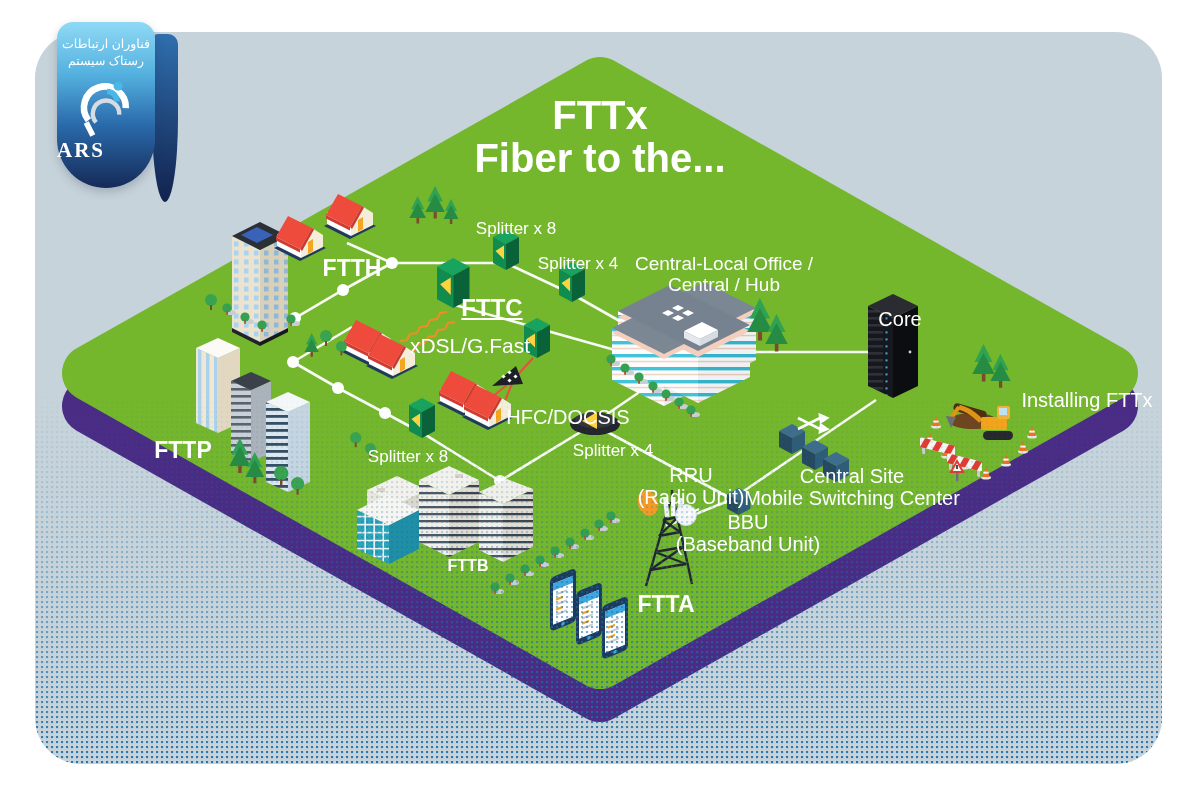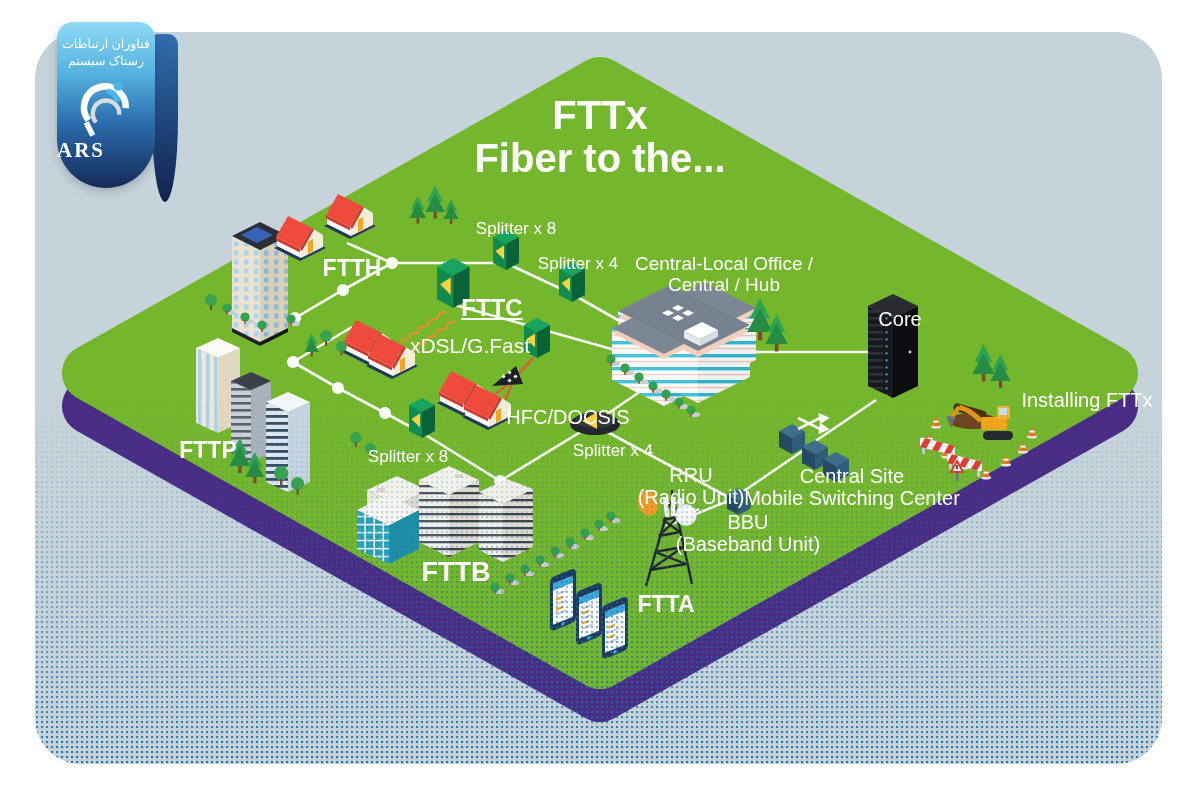--- a/index.html
+++ b/index.html
@@ -17,28 +17,28 @@
   .b{font-weight:bold;}
   #title{left:600px;top:94px;font-size:40px;font-weight:bold;line-height:1.08;}
   #l-sp8t{left:516px;top:219px;font-size:17px;}
   #l-sp4t{left:578px;top:254px;font-size:17px;}
   #l-office{left:724px;top:253px;font-size:19px;}
   #l-core{left:852px;top:308px;font-size:20px;margin-left:48px;}
   #l-ftth{left:352px;top:256px;font-size:23px;text-align:right;}
   #l-fttc{left:492px;top:295px;font-size:24px;text-decoration:underline;}
   #l-xdsl{left:470px;top:334px;font-size:21px;}
   #l-hfc{left:568px;top:381px;font-size:20px;margin-top:25px;}
-  #l-fttp{left:208px;top:438px;font-size:23px;}
+  #l-fttp{left:183px;top:438px;font-size:23px;}
   #l-sp8b{left:408px;top:447px;font-size:17px;}
   #l-sp4b{left:613px;top:441px;font-size:17px;}
   #l-rru{left:691px;top:464px;font-size:20px;}
   #l-bbu{left:748px;top:511px;font-size:20px;}
   #l-csite{left:852px;top:465px;font-size:20px;}
   #l-install{left:1087px;top:389px;font-size:20px;}
-  #l-fttb{left:456px;top:557px;font-size:27px;}
+  #l-fttb{left:468px;top:557px;font-size:16px;}
   #l-ftta{left:666px;top:592px;font-size:23px;}
 
   
   .badge{position:absolute;left:57px;top:22px;width:112px;height:166px;z-index:5;}
   .badge-tail{position:absolute;right:-9px;top:12px;width:26px;height:168px;
       background:linear-gradient(180deg,#2f6fae,#12224e);border-radius:6px 10px 50% 50%;}
   .badge-body{position:absolute;left:0;top:0;width:98px;height:166px;
       border-radius:16px 16px 49px 49px;
       background:linear-gradient(180deg,#8fd9f6 0%,#53b0de 32%,#2a6aab 62%,#152а57 100%);
       background:linear-gradient(180deg,#8fd9f6 0%,#53b0de 32%,#2a6aab 62%,#152a57 100%);

